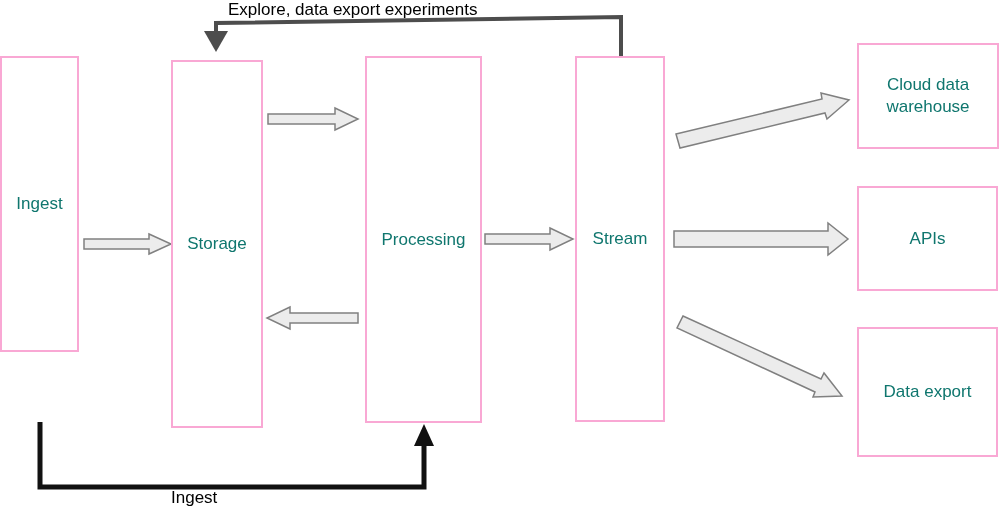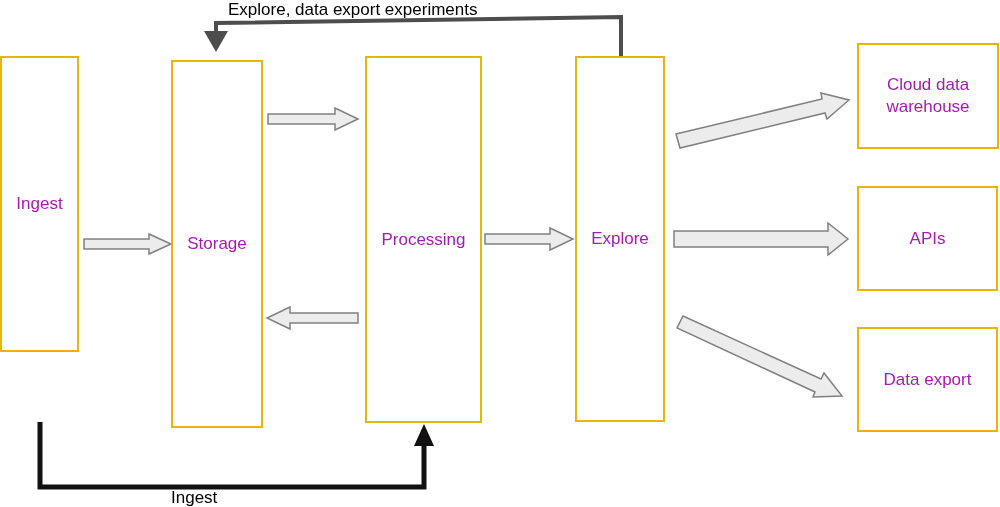--- a/index.html
+++ b/index.html
@@ -31,28 +31,28 @@
     fill:none;
     stroke:#111111;
     stroke-width:5;
     stroke-linejoin:miter;
   }
   .stream-head{fill:#111111;}
   .box{
     position:absolute;
     box-sizing:border-box;
     background:#ffffff;
-    border:2px solid #eab308;
+    border:2px solid #f9a8d4;
     display:flex;
     align-items:center;
     justify-content:center;
     text-align:center;
     font-size:17px;
     line-height:22px;
-    color:#a21caf;
+    color:#0f766e;
     padding:0 12px;
   }
   .edge-label{
     position:absolute;
     color:#000000;
     white-space:nowrap;
   }
   .edge-label.explore{
     left:228px;top:0px;
     font-size:17px;line-height:19px;
@@ -87,29 +87,29 @@
   <div class="box" style="left:0px;top:56px;width:79px;height:296px;">
     <span>Ingest</span>
   </div>
   <div class="box" style="left:171px;top:60px;width:92px;height:368px;">
     <span>Storage</span>
   </div>
   <div class="box" style="left:365px;top:56px;width:117px;height:367px;">
     <span>Processing</span>
   </div>
   <div class="box" style="left:575px;top:56px;width:90px;height:366px;">
-    <span>Explore</span>
+    <span>Stream</span>
   </div>
 
   <div class="box" style="left:857px;top:43px;width:142px;height:106px;">
     <span>Cloud data warehouse</span>
   </div>
   <div class="box" style="left:857px;top:186px;width:141px;height:105px;">
     <span>APIs</span>
   </div>
-  <div class="box" style="left:857px;top:327px;width:141px;height:105px;">
+  <div class="box" style="left:857px;top:327px;width:141px;height:130px;">
     <span>Data export</span>
   </div>
 
   <div class="edge-label explore">Explore, data export experiments</div>
   <div class="edge-label stream">Ingest</div>
 
 </div>
 
 </body></html>

